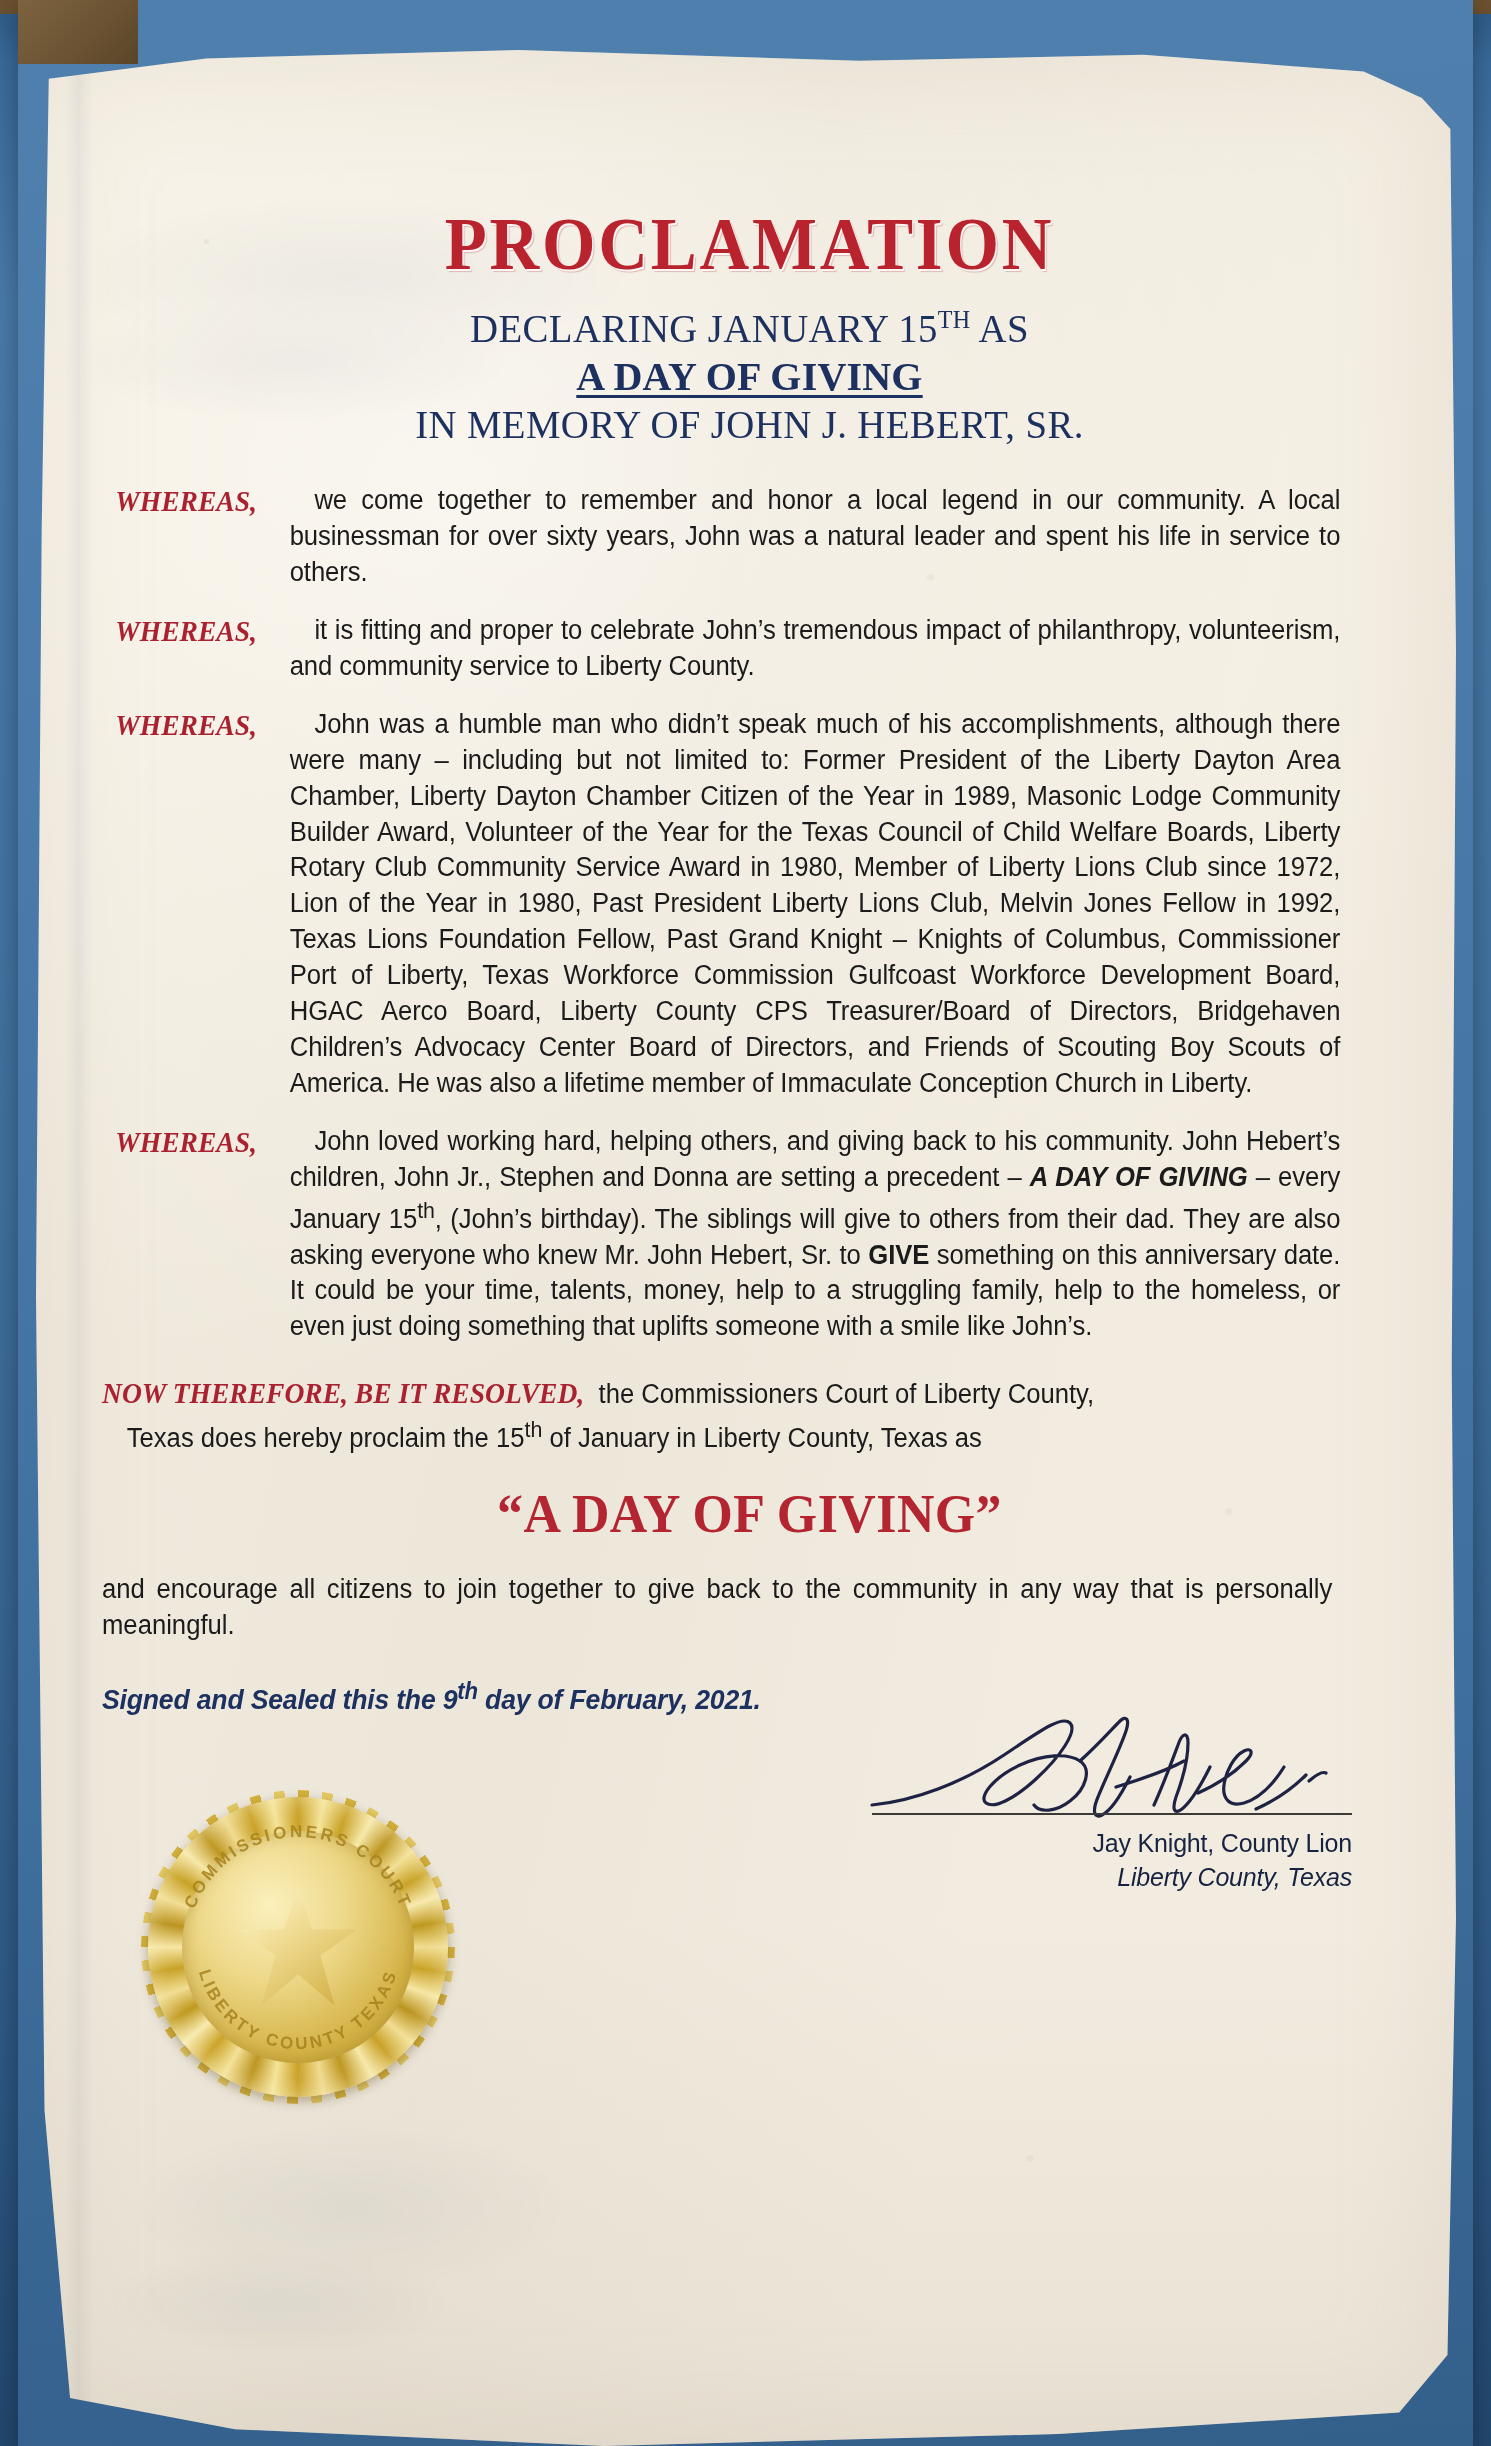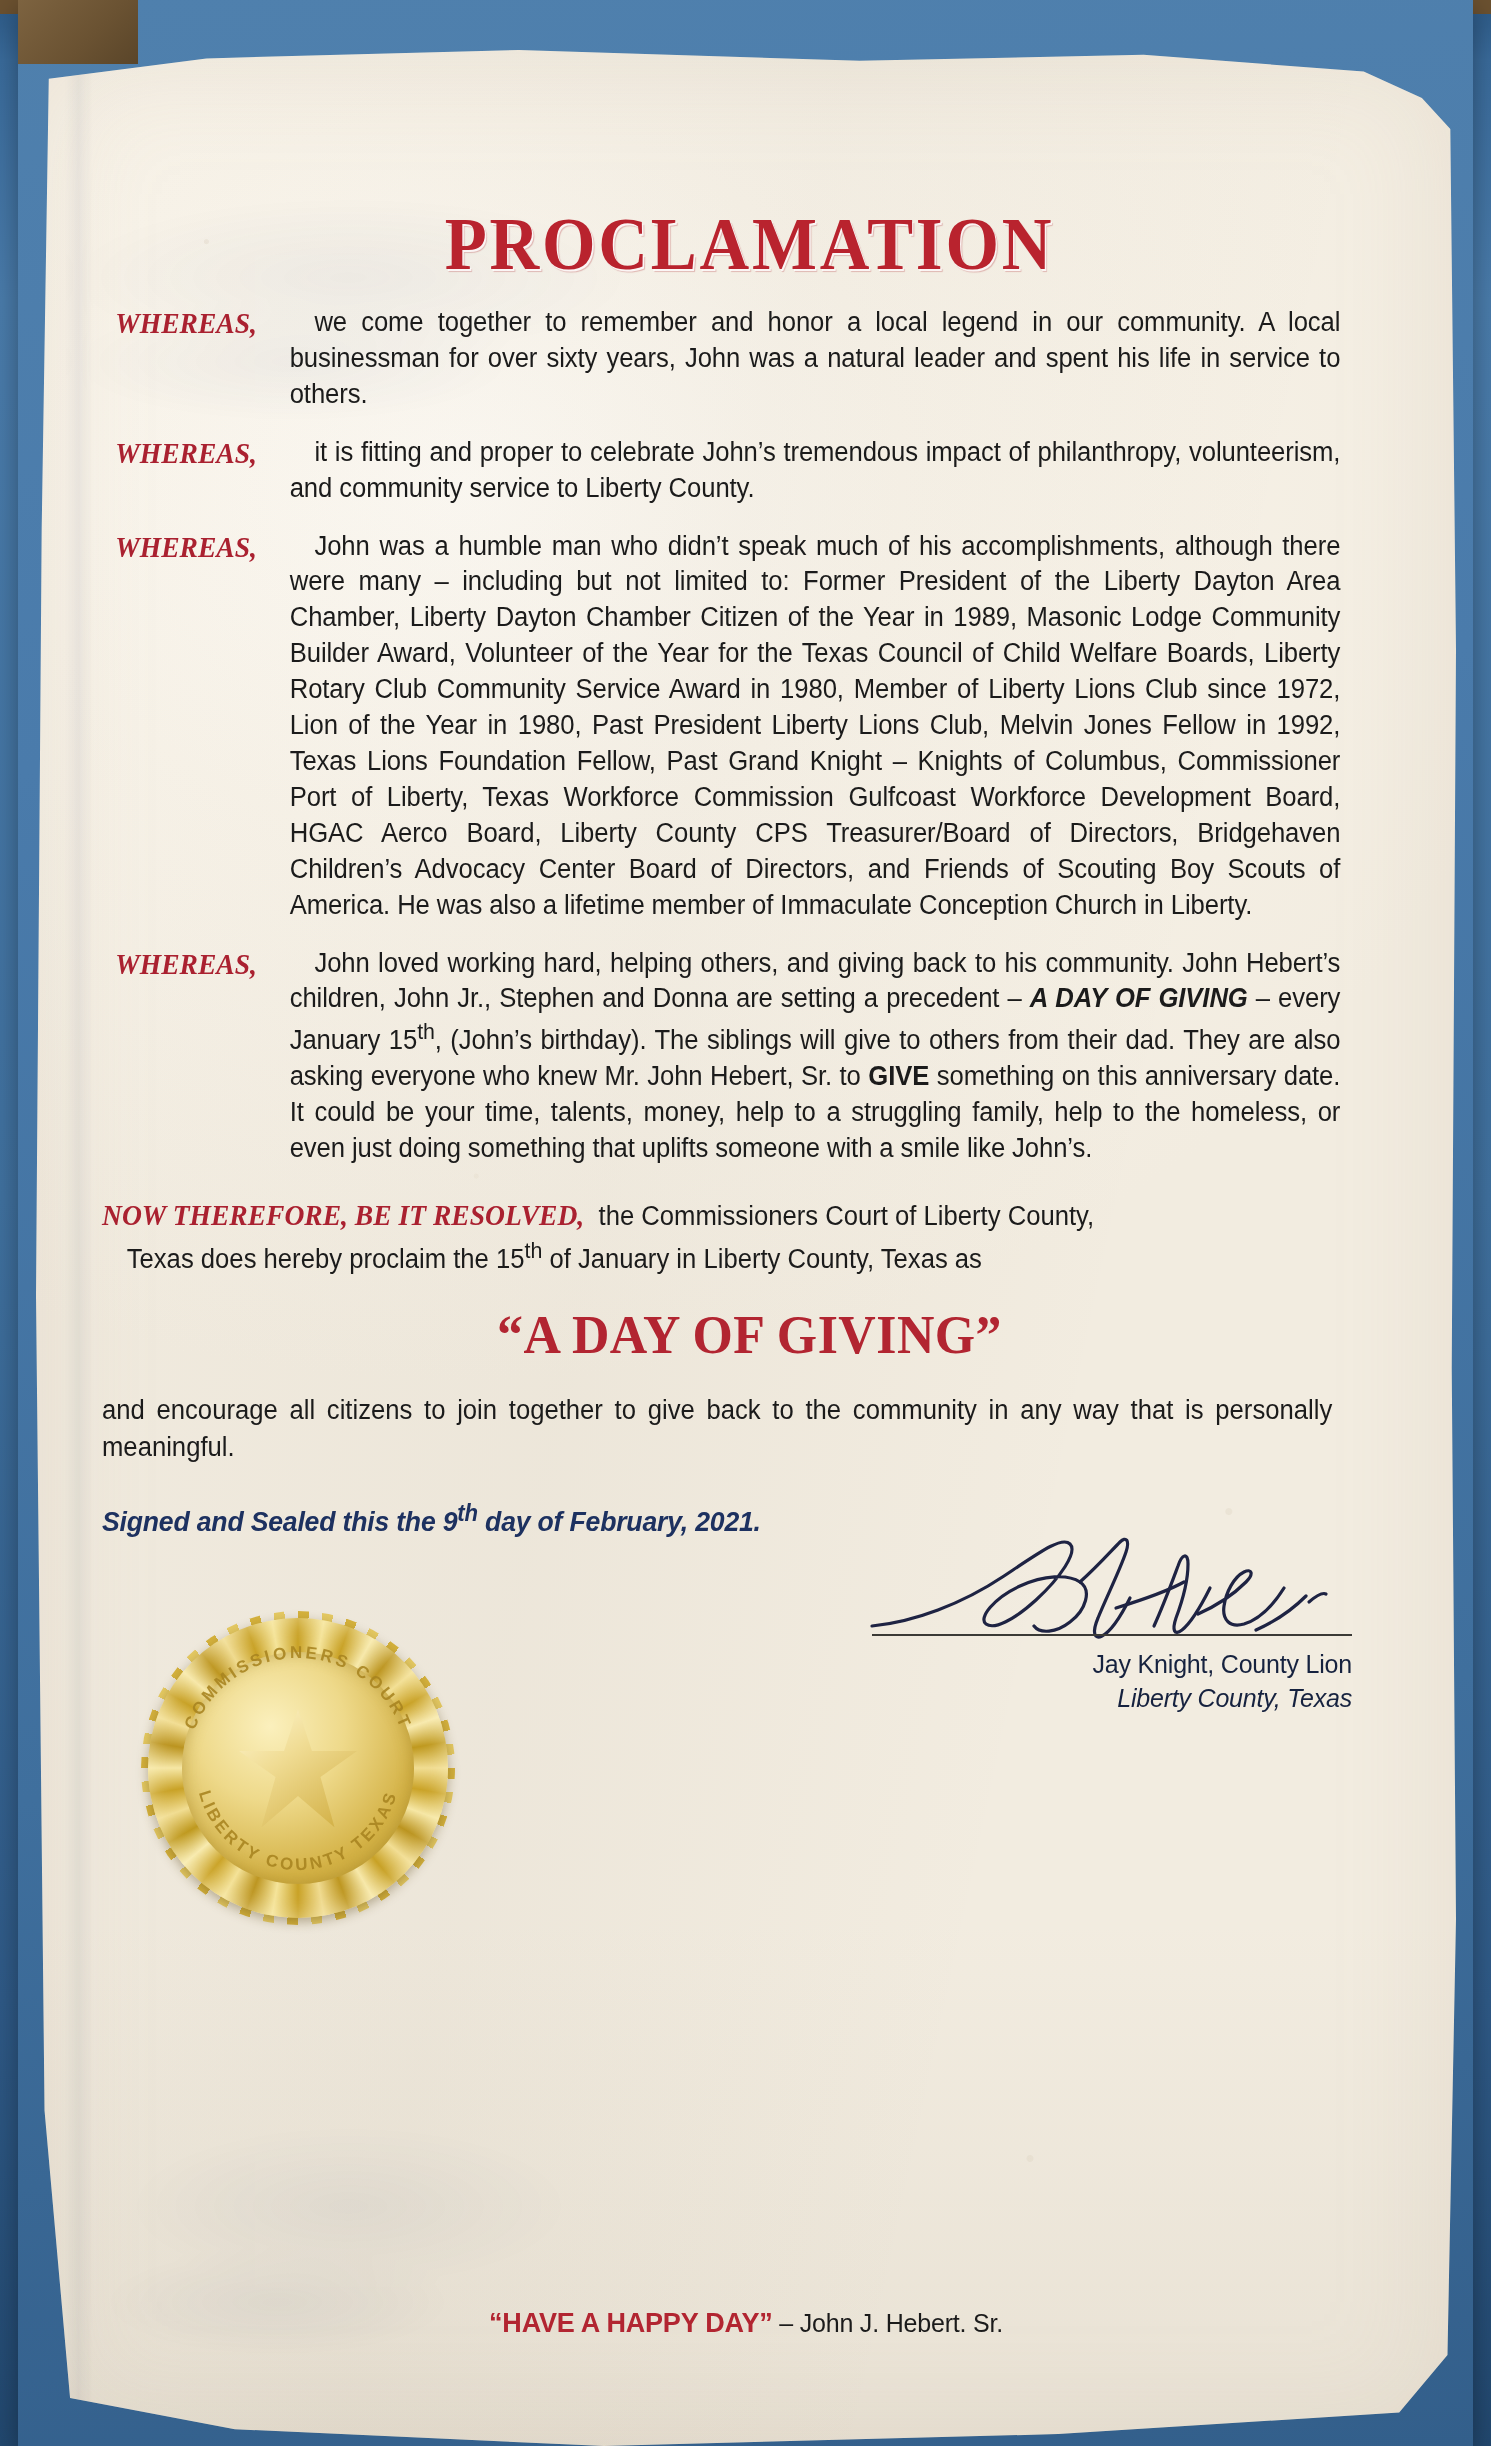--- a/index.html
+++ b/index.html
@@ -365,20 +365,25 @@
 </div>
 
 <div id="paper">
   <div id="paper-grain"></div>
   <div id="paper-bleed"></div>
 
   <div id="content">
 
     <h1 class="proclamation-title">PROCLAMATION</h1>
 
+    <div class="subtitle-block">
+      <div class="subtitle-line"><span>DECLARING JANUARY 15</span><span class="sup-sm">TH</span><span> AS</span></div>
+      <div class="subtitle-line-strong">A DAY OF GIVING</div>
+      <div class="subtitle-line">IN MEMORY OF JOHN J. HEBERT, SR.</div>
+    </div>
 
     <div class="clause">
       <div class="clause-label">WHEREAS,</div>
       <div class="clause-body"><span class="lead-gap"></span><span>we come together to remember and honor a local legend in our community.  A local businessman for over sixty years, John was a natural leader and spent his life in service to others.</span></div>
     </div>
 
     <div class="clause">
       <div class="clause-label">WHEREAS,</div>
       <div class="clause-body"><span class="lead-gap"></span><span>it is fitting and proper to celebrate John’s tremendous impact of philanthropy, volunteerism, and community service to Liberty County.</span></div>
     </div>
@@ -435,15 +440,14 @@
       </svg>
 
       <div id="sig-rule"></div>
 
       <div class="sig-name" id="sig-name-1">Jay Knight, County Lion</div>
       <div class="sig-name" id="sig-name-2">Liberty County, Texas</div>
     </div>
 
   </div>
 
-  <div class="tagline"><span class="tagline-quote">“HAVE A HAPPY DAY”</span><span class="tagline-attrib"> – John J. Hebert. Sr.</span></div>
 
 </div>
 
 </body></html>

